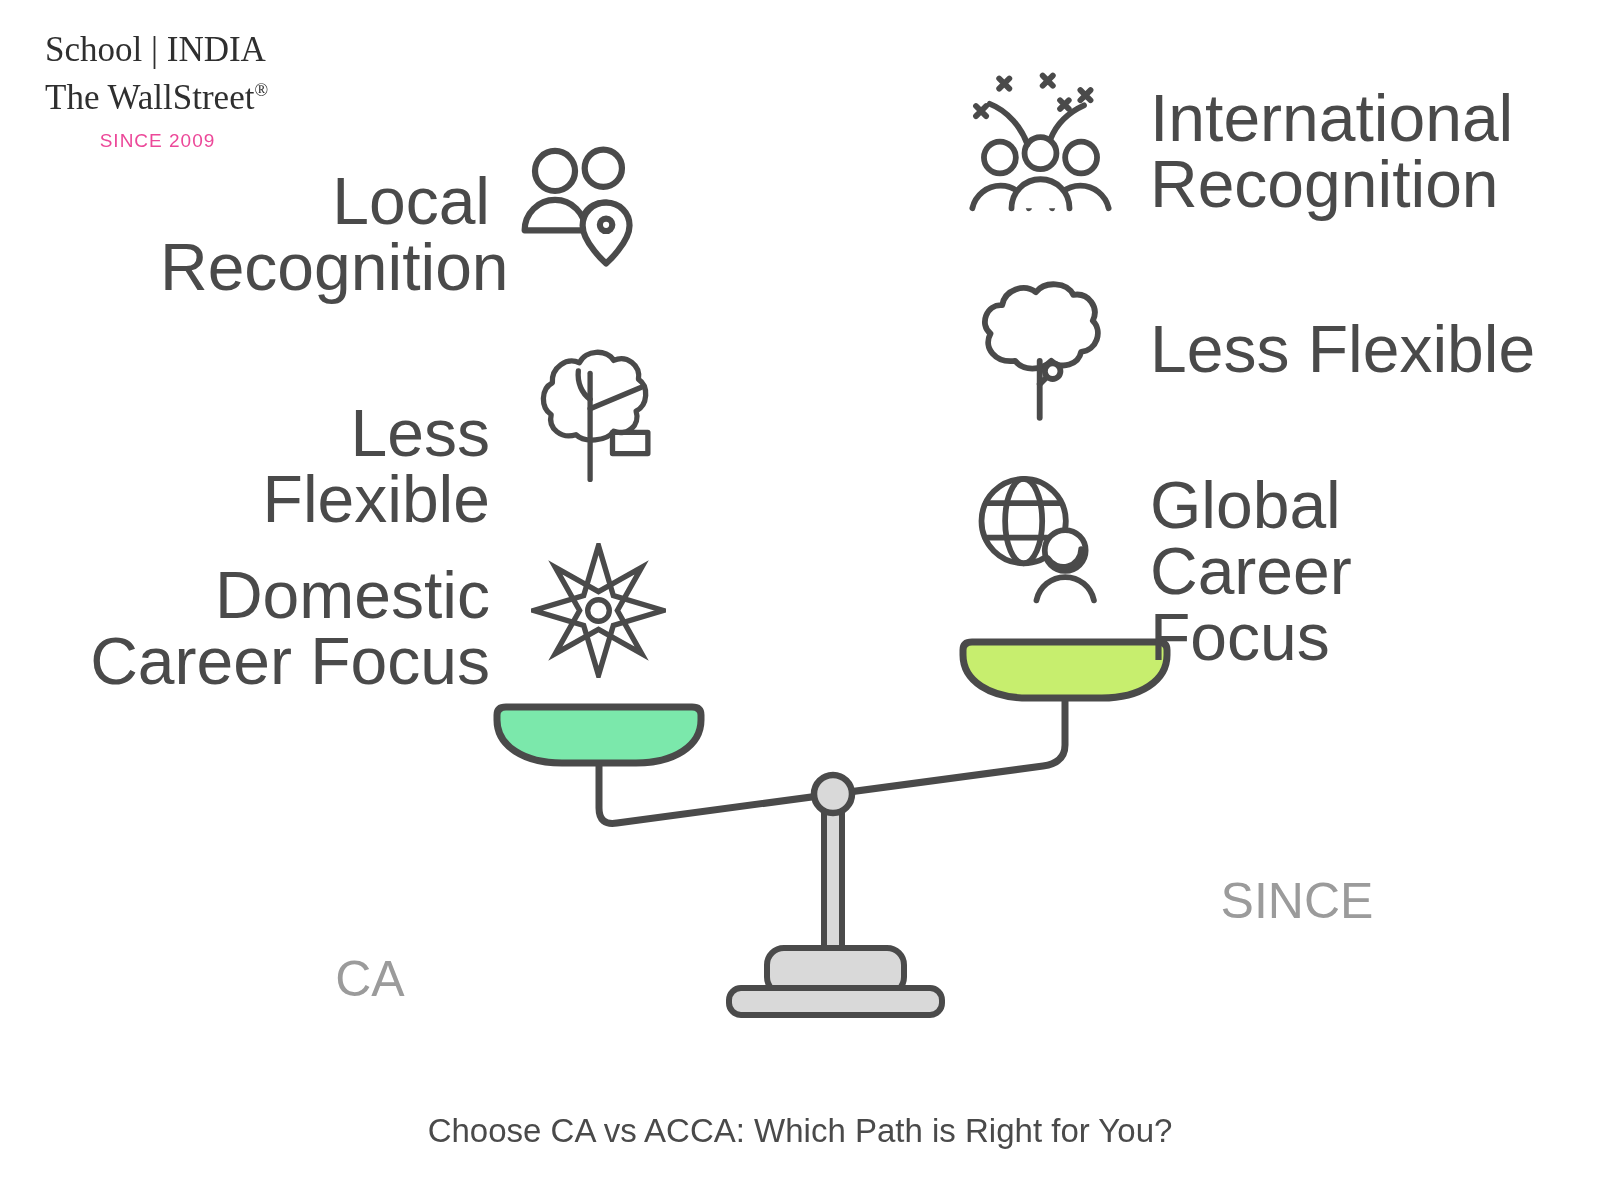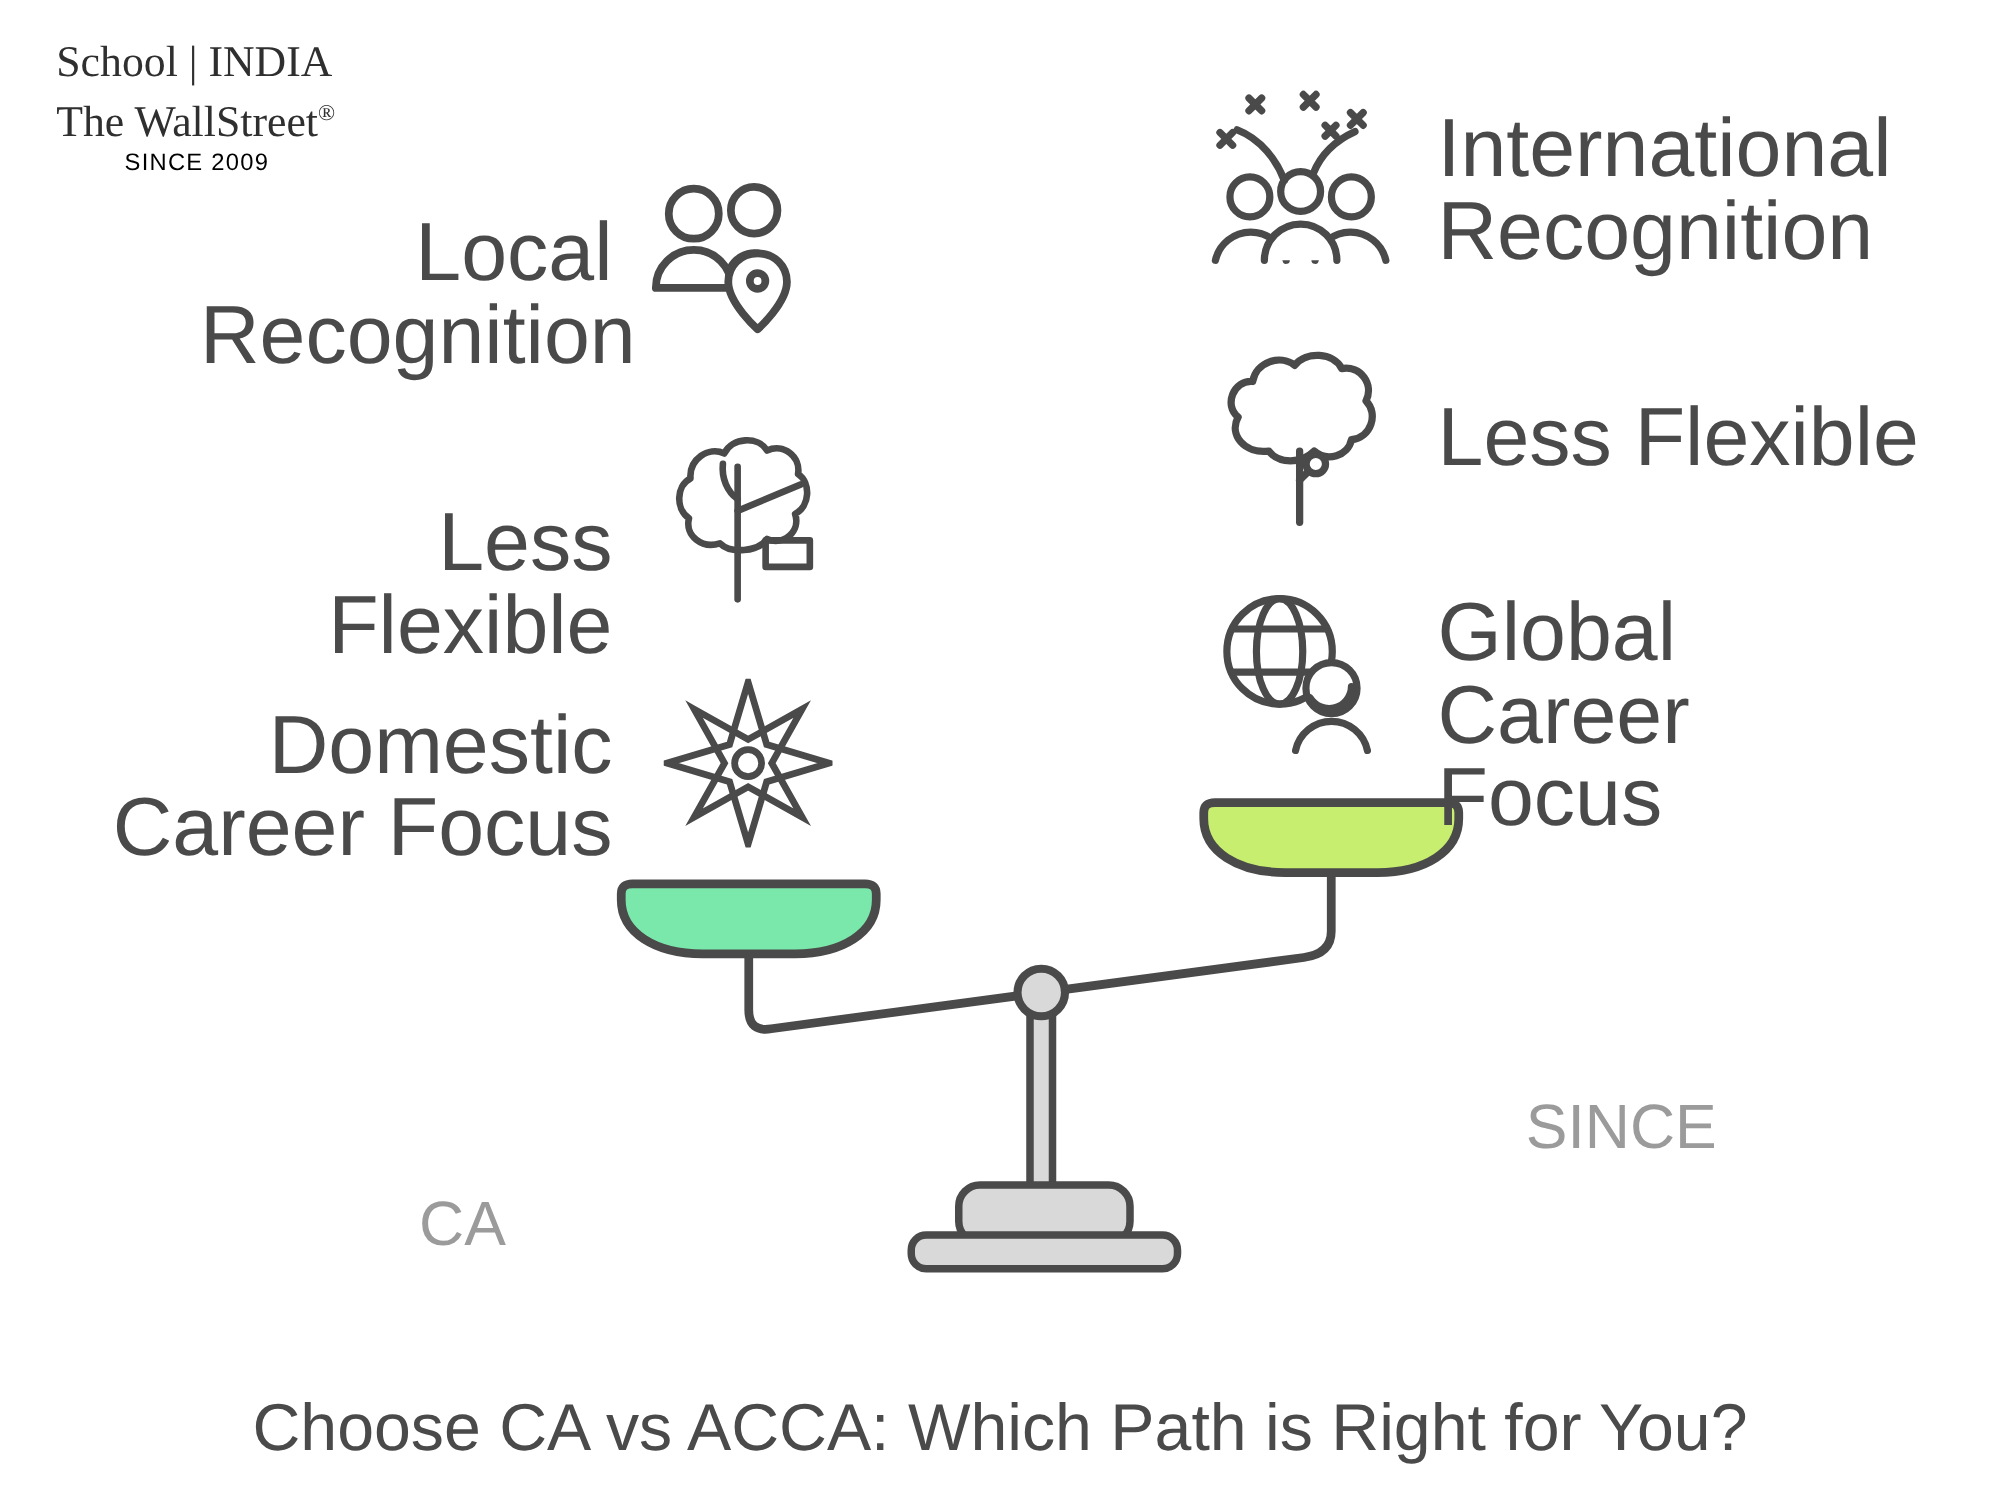--- a/index.html
+++ b/index.html
@@ -8,36 +8,36 @@
     width:1600px;height:1200px;
     background:#ffffff;
     overflow:hidden;
     font-family:"Liberation Sans", sans-serif;
     color:#4a4a4a;
   }
   
   .logo{position:absolute;left:45px;top:30px;width:240px;color:#2f2f2f;}
   .logo-line{font-family:"Liberation Serif", serif;font-size:35px;line-height:40px;white-space:nowrap;}
   .logo-line sup{font-size:18px;vertical-align:super;}
-  .logo-since{font-size:19px;letter-spacing:1px;text-align:center;width:225px;margin-top:2px;color:#000000;}
+  .logo-since{font-size:19px;letter-spacing:1px;text-align:center;width:225px;margin-top:12px;color:#ec4899;}
   
   .item-label{
     position:absolute;
     font-size:66px;
     line-height:66px;
     color:#4a4a4a;
   }
   .left .item-label,.t-right{text-align:right;margin-top:20px;}
   .icon{position:absolute;}
   
   .side-label{position:absolute;font-size:50px;color:#9b9b9b;text-align:center;}
   
   .title{
     position:absolute;left:0;right:0;top:1112px;
-    text-align:center;font-size:53px;color:#4a4a4a;
+    text-align:center;font-size:33px;color:#4a4a4a;
   }
   .scale-svg{position:absolute;left:0;top:0;width:1600px;height:1200px;}
 </style>
 </head>
 <body>
 
 <div class="canvas">
 
   <div class="logo">
     <div class="logo-line">School | INDIA</div>

